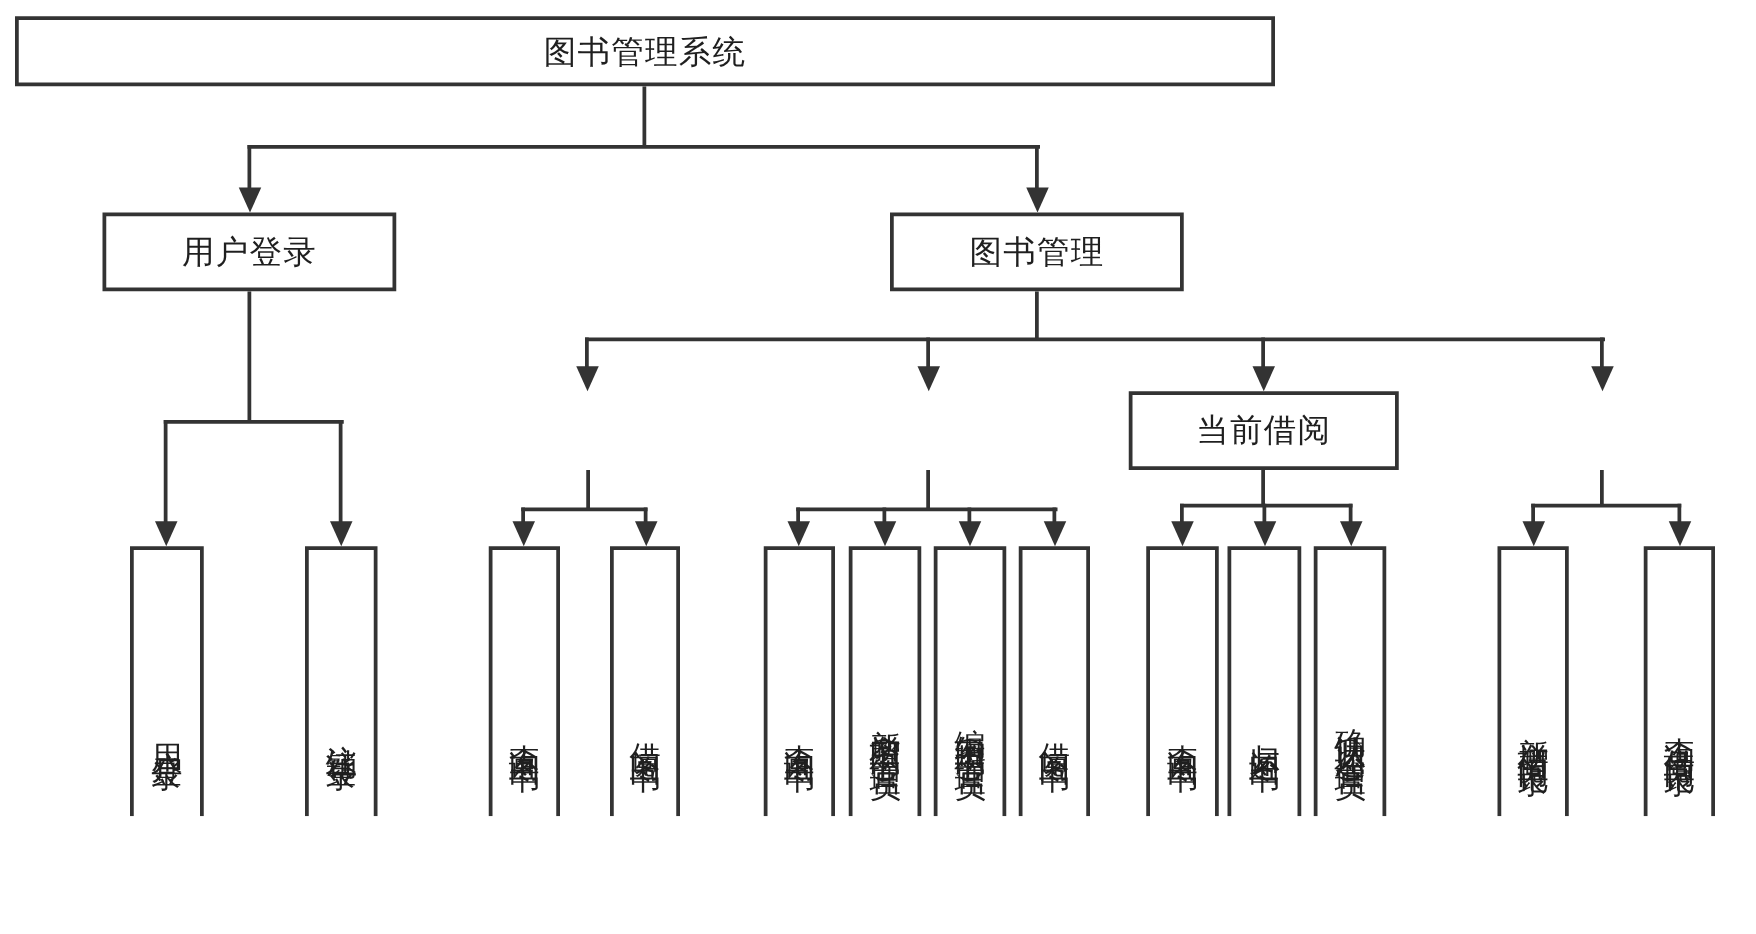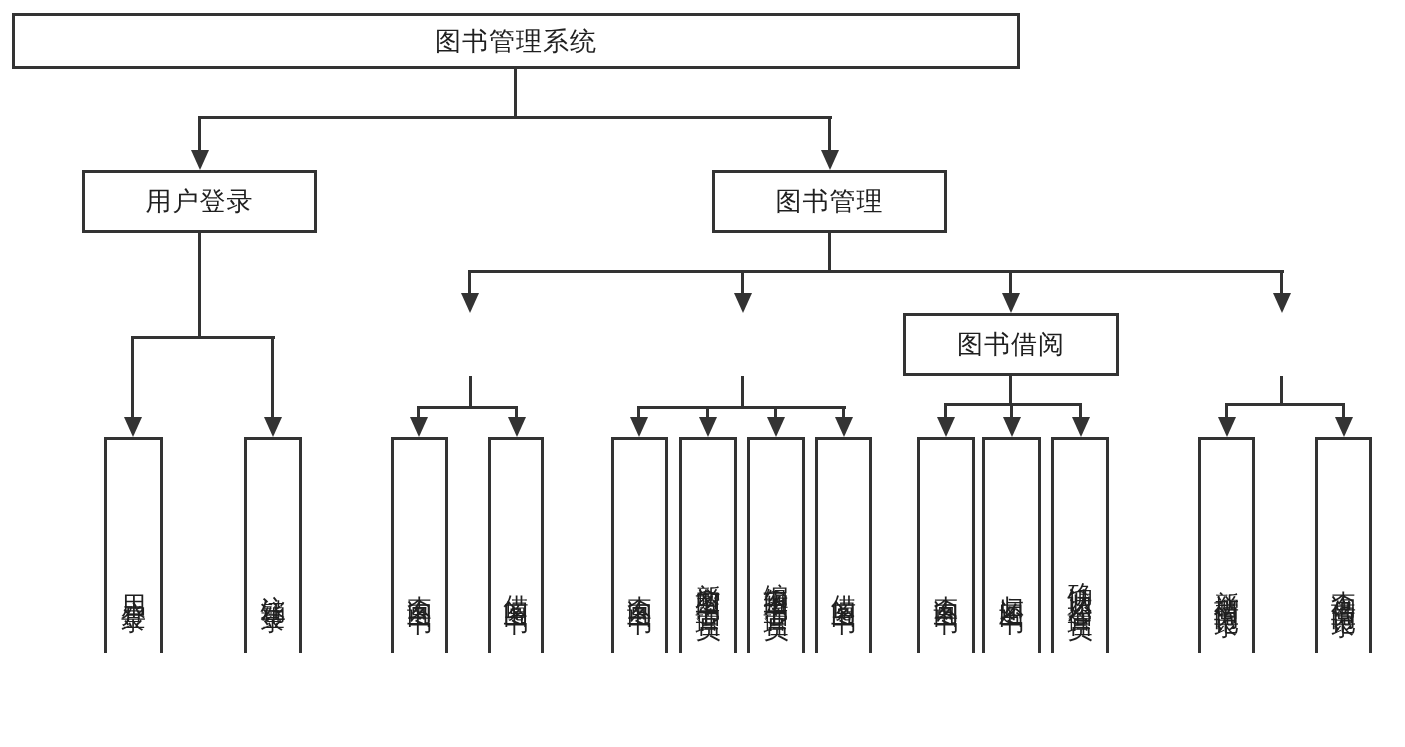--- a/index.html
+++ b/index.html
@@ -82,21 +82,21 @@
   <div class="vline" style="left:468px;top:270px;height:25px"></div>
   <div class="arrow" style="left:461px;top:293px"></div>
   <div class="vline" style="left:741px;top:270px;height:25px"></div>
   <div class="arrow" style="left:734px;top:293px"></div>
   <div class="vline" style="left:1009px;top:270px;height:25px"></div>
   <div class="arrow" style="left:1002px;top:293px"></div>
   <div class="vline" style="left:1280px;top:270px;height:25px"></div>
   <div class="arrow" style="left:1273px;top:293px"></div>
 
   <div class="node" style="left:903px;top:313px;width:216px;height:63px">
-    <span>图书借阅</span>
+    <span>当前借阅</span>
   </div>
 
   <div class="vline" style="left:469px;top:376px;height:32px"></div>
   <div class="hline" style="left:417px;top:406px;width:101px"></div>
   <div class="vline" style="left:417px;top:406px;height:13px"></div>
   <div class="arrow" style="left:410px;top:417px"></div>
   <div class="vline" style="left:515px;top:406px;height:13px"></div>
   <div class="arrow" style="left:508px;top:417px"></div>
 
   <div class="vline" style="left:741px;top:376px;height:32px"></div>

